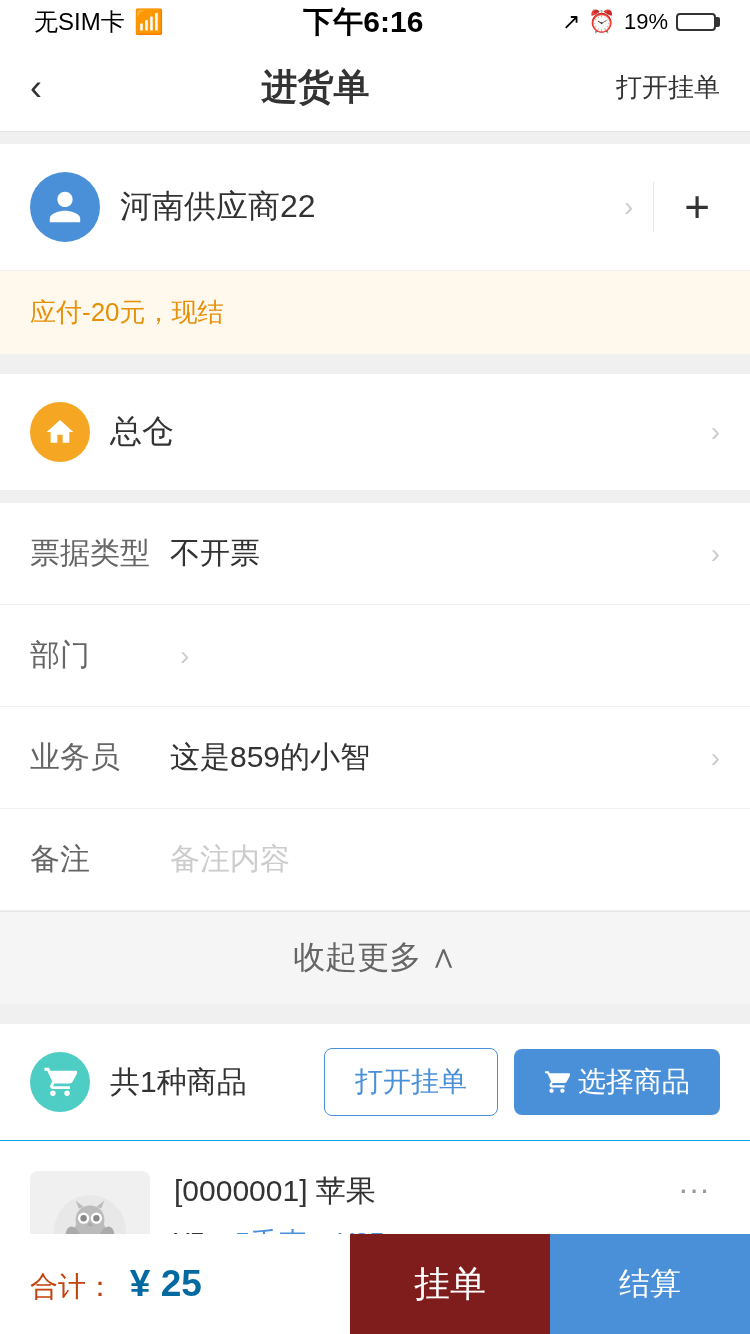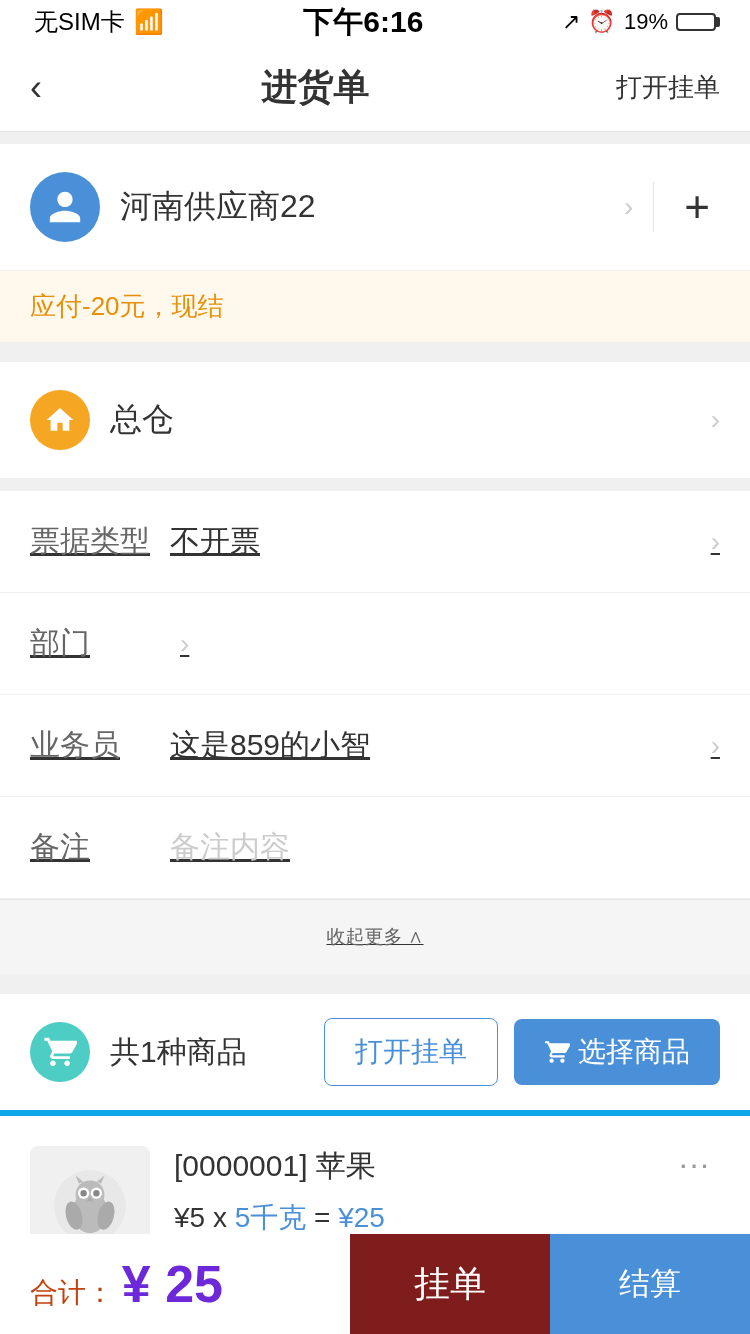--- a/index.html
+++ b/index.html
@@ -73,21 +73,21 @@
       color: #fff; font-size: 32px; margin-right: 20px; flex-shrink: 0;
     }
     .supplier-name { flex: 1; font-size: 32px; color: #333; }
     .chevron-right { font-size: 28px; color: #ccc; margin-left: 10px; }
     .divider-v { width: 1px; height: 50px; background: #e5e5e5; margin: 0 20px; }
     .add-btn { font-size: 44px; color: #333; cursor: pointer; padding: 0 10px; }
 
     
     .payment-notice {
       background: #fff8ec;
-      padding: 18px 30px;
+      padding: 24px 30px;
       font-size: 26px;
       color: #e6900a;
     }
 
     
     .row-item {
       display: flex;
       align-items: center;
       padding: 28px 30px;
       background: #fff;
@@ -110,36 +110,36 @@
     }
     .field-label { font-size: 30px; color: #666; width: 140px; flex-shrink: 0; }
     .field-value { flex: 1; font-size: 30px; color: #333; }
     .field-placeholder { flex: 1; font-size: 30px; color: #ccc; }
 
     
     .collapse-btn {
       text-align: center;
       padding: 24px;
       background: #f5f5f5;
-      font-size: 19px;
+      font-size: 32px;
       color: #666;
       cursor: pointer;
       border-top: 1px solid #e5e5e5;
     }
 
     
     .products-section {
       background: #fff;
       margin-top: 20px;
     }
     .products-header {
       display: flex;
       align-items: center;
       padding: 24px 30px;
-      border-bottom: 6px solid #0ea5e9;
+      border-bottom: 1px solid #0ea5e9;
     }
     .products-icon {
       width: 60px; height: 60px; border-radius: 50%; background: #4ecdc4;
       display: flex; align-items: center; justify-content: center;
       color: #fff; font-size: 26px; margin-right: 20px;
     }
     .products-count { flex: 1; font-size: 30px; color: #333; }
     .btn-outline {
       border: 1.5px solid #4a90d9; color: #4a90d9; background: #fff;
       padding: 14px 30px; border-radius: 8px; font-size: 28px; cursor: pointer; margin-right: 16px;
@@ -176,21 +176,21 @@
       bottom: 0;
       left: 0;
       width: 750px;
       height: 100px;
       display: flex;
       align-items: center;
       background: #fff;
     }
     .total-section { flex: 1; padding: 0 30px; }
     .total-label { font-size: 28px; color: #c2410c; display: inline; }
-    .total-amount { font-size: 52px; font-weight: 600; color: #6d28d9; display: inline; }
+    .total-amount { font-size: 37px; font-weight: 600; color: #0369a1; display: inline; margin-left: 8px; }
     .total-count { font-size: 22px; color: #999; }
     .hang-btn {
       width: 200px; height: 100px; background: #7f1d1d; color: #fff;
       border: none; font-size: 36px; cursor: pointer;
       display: flex; align-items: center; justify-content: center;
     }
     .checkout-btn {
       width: 200px; height: 100px; background: #4a90d9; color: #fff;
       border: none; font-size: 31px; cursor: pointer;
       display: flex; align-items: center; justify-content: center;
@@ -241,21 +241,21 @@
       <div class="row-icon">
         <svg width="32" height="32" viewBox="0 0 24 24" fill="currentColor">
           <path d="M10 20v-6h4v6h5v-8h3L12 3 2 12h3v8z"></path>
         </svg>
       </div>
       <span class="row-label">总仓</span>
       <span class="chevron-right">›</span>
     </div>
   </div>
 
-  <div class="section-card" style="text-decoration:underline;">
+  <div class="section-card" style="">
     <div class="field-row">
       <span class="field-label">票据类型</span>
       <span class="field-value">不开票</span>
       <span class="chevron-right">›</span>
     </div>
     <div class="field-row">
       <span class="field-label">部门</span>
       <span class="chevron-right">›</span>
     </div>
     <div class="field-row">

